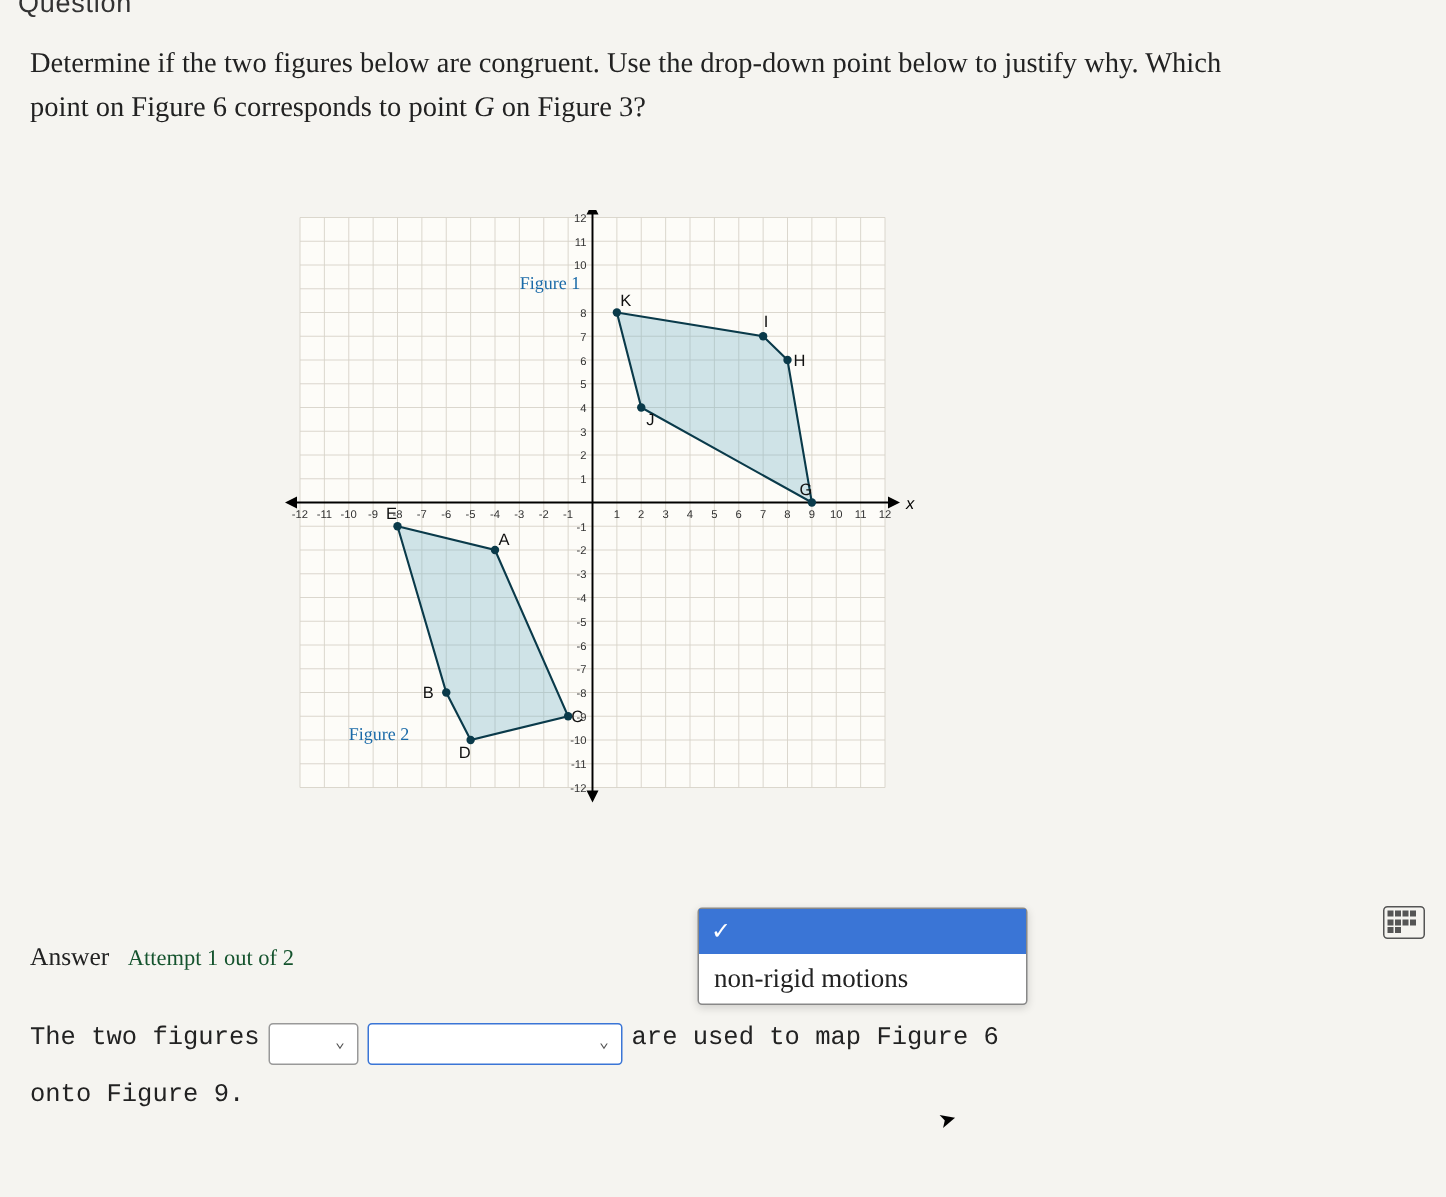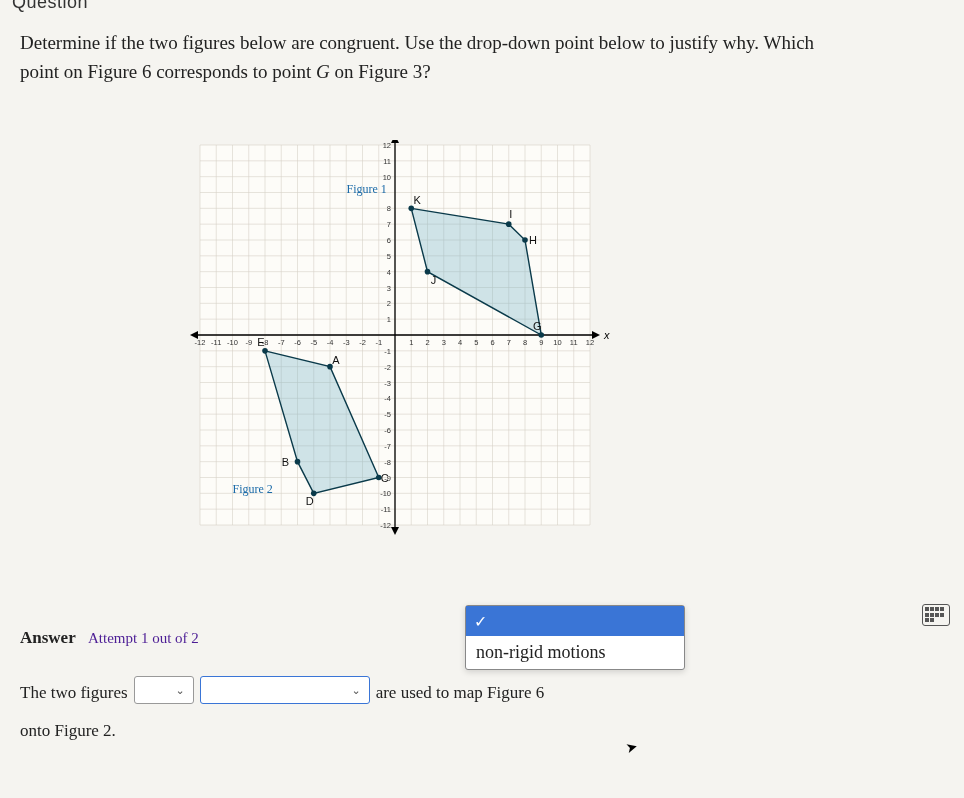--- a/index.html
+++ b/index.html
@@ -45,29 +45,30 @@
   .answer-section {
     position: absolute;
     left: 20px;
     right: 20px;
     bottom: 50px;
   }
   .answer-header {
     font-size: 17px;
     margin-bottom: 28px;
   }
-  .answer-header .bold { font-weight: bold; }
-  .attempt { color: #4c1d95; font-size: 15px; margin-left: 8px; }
+  .answer-header .bold { font-weight: normal; }
+  .attempt { color: #14532d; font-size: 15px; margin-left: 8px; }
   .sentence-row {
     display: flex;
-    align-items: flex-start;
+    align-items: flex-end;
     flex-wrap: wrap;
     gap: 6px;
     font-size: 17px;
     line-height: 2;
+    font-family: Liberation Mono, monospace;
   }
   .dropdown {
     display: inline-flex;
     align-items: center;
     border: 1px solid #999;
     background: #fff;
     padding: 4px 8px;
     border-radius: 3px;
     min-width: 60px;
     height: 28px;
@@ -316,17 +317,17 @@
     <span>The two figures</span>
     <span class="dropdown">
       <span class="chevron">⌄</span>
     </span>
     <span class="dropdown wide" style="border-color:#3a75d6;">
       <span class="chevron">⌄</span>
     </span>
     <span>are used to map Figure 6</span>
   </div>
   <div class="sentence-row" style="margin-top:4px;">
-    <span>onto Figure 2.</span>
+    <span>onto Figure 9.</span>
   </div>
 </div>
 
 <div class="cursor-arrow">➤</div>
 
 </body></html>

